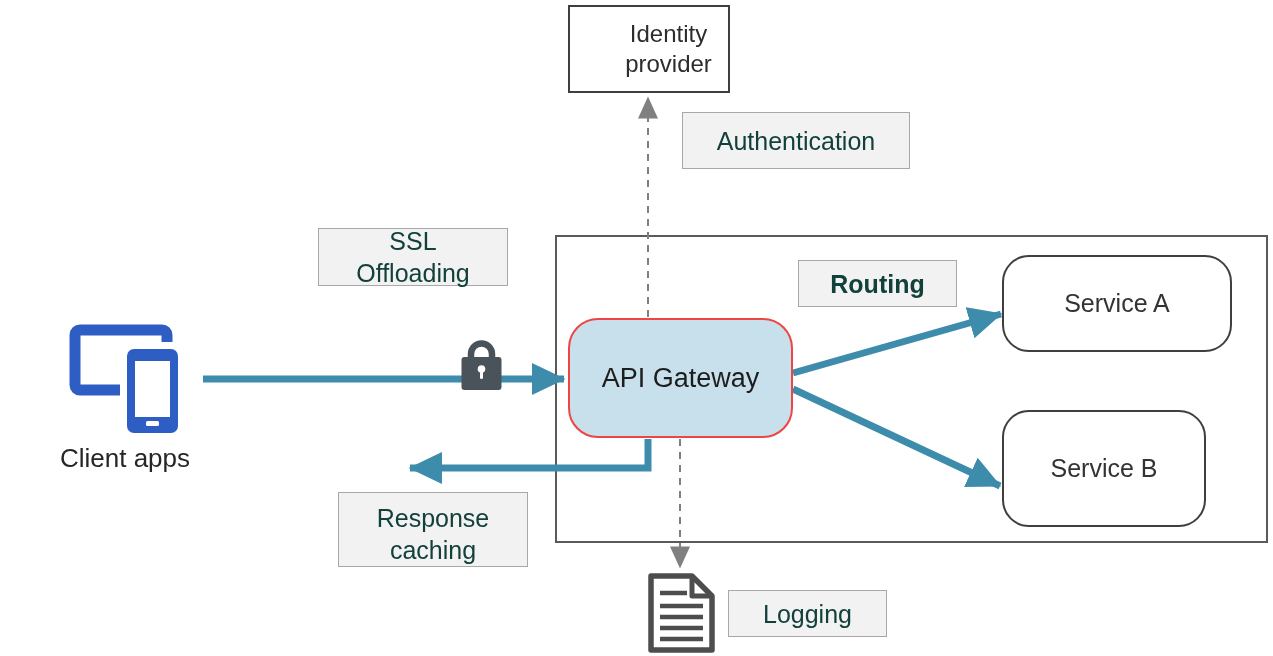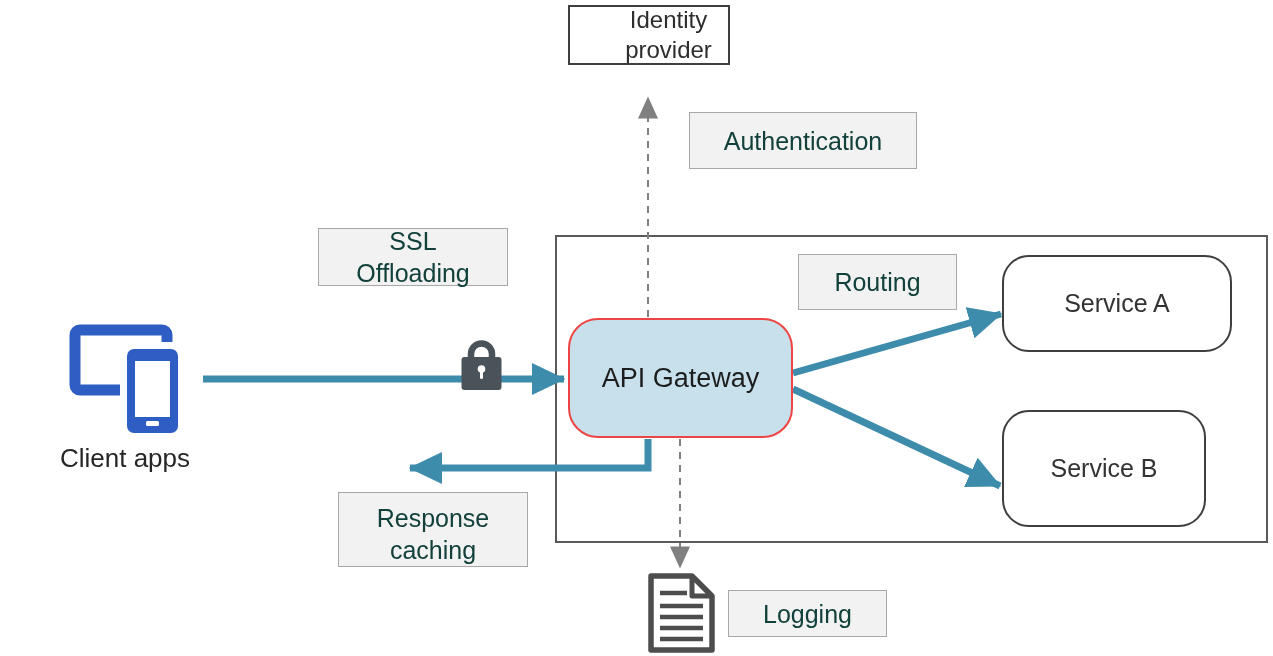--- a/index.html
+++ b/index.html
@@ -78,35 +78,35 @@
       <path d="M651,576 L692,576 L712,596 L712,650 L651,650 Z" fill="#ffffff" stroke="#4d4d4d" stroke-width="5.5" stroke-linejoin="round"></path>
       <path d="M692,576 v20 h20" fill="none" stroke="#4d4d4d" stroke-width="5" stroke-linejoin="round"></path>
       <path d="M660,593 H687" stroke="#4d4d4d" stroke-width="4.5"></path>
       <path d="M660,606 H703" stroke="#4d4d4d" stroke-width="4.5"></path>
       <path d="M660,617 H703" stroke="#4d4d4d" stroke-width="4.5"></path>
       <path d="M660,628 H703" stroke="#4d4d4d" stroke-width="4.5"></path>
       <path d="M660,639 H703" stroke="#4d4d4d" stroke-width="4.5"></path>
     </g>
   </svg>
 
-  <div class="abs box plain-node" style="left:568px;top:5px;width:162px;height:60px;padding-left:39px;">
+  <div class="abs box plain-node" style="left:568px;top:5px;width:162px;height:88px;padding-left:39px;">
     <span>Identity
 provider</span>
   </div>
 
-  <div class="abs box feature-label" style="left:682px;top:112px;width:228px;height:57px;margin-left:7px;">
+  <div class="abs box feature-label" style="left:682px;top:112px;width:228px;height:57px;">
     <span>Authentication</span>
   </div>
 
   <div class="abs box feature-label" style="left:318px;top:228px;width:190px;height:58px;">
     <span>SSL
 Offloading</span>
   </div>
 
-  <div class="abs box feature-label" style="left:798px;top:254px;width:159px;height:56px;">
+  <div class="abs box feature-label" style="left:798px;top:260px;width:159px;height:47px;font-weight:bold;">
     <span>Routing</span>
   </div>
 
   <div class="abs box feature-label" style="left:338px;top:492px;width:190px;height:75px;align-items:flex-end;">
     <span>Response
 caching</span>
   </div>
 
   <div class="abs box feature-label" style="left:728px;top:590px;width:159px;height:47px;">
     <span>Logging</span>

